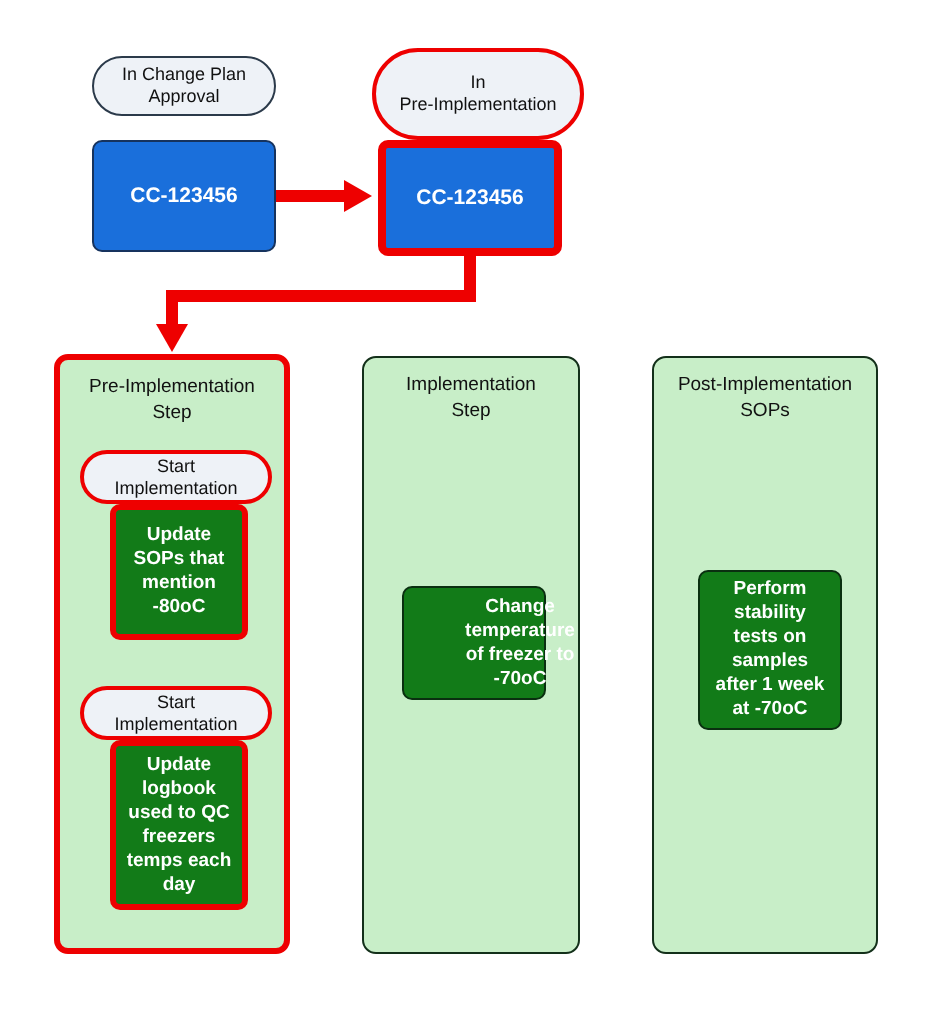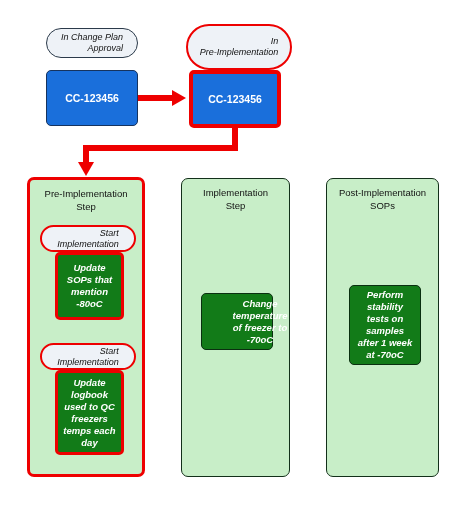--- a/index.html
+++ b/index.html
@@ -16,28 +16,27 @@
     overflow: hidden;
   }
 
   
   .pill {
     position: absolute;
     box-sizing: border-box;
     display: flex;
     align-items: center;
     justify-content: center;
-    text-align: right;
+    text-align: center;
     border-radius: 999px;
     font-size: 9px;
     line-height: 11px;
     color: #111111;
     background: #eef2f7;
     white-space: pre-line;
-    font-style: italic;
   }
   .pill.plain {
     border: 1px solid #2b3a4a;
   }
   .pill.hot {
     border: 2.5px solid #ee0000;
   }
 
   
   .record {
@@ -94,21 +93,20 @@
     justify-content: center;
     text-align: center;
     font-size: 9.5px;
     line-height: 12px;
     font-weight: bold;
     color: #ffffff;
     background: #127b18;
     border-radius: 5px;
     white-space: pre-line;
     padding: 2px;
-    font-style: italic;
   }
   .task.plain {
     border: 1.3px solid #0a2f10;
   }
   .task.hot {
     border: 3px solid #ee0000;
   }
 
   
   .conn {

